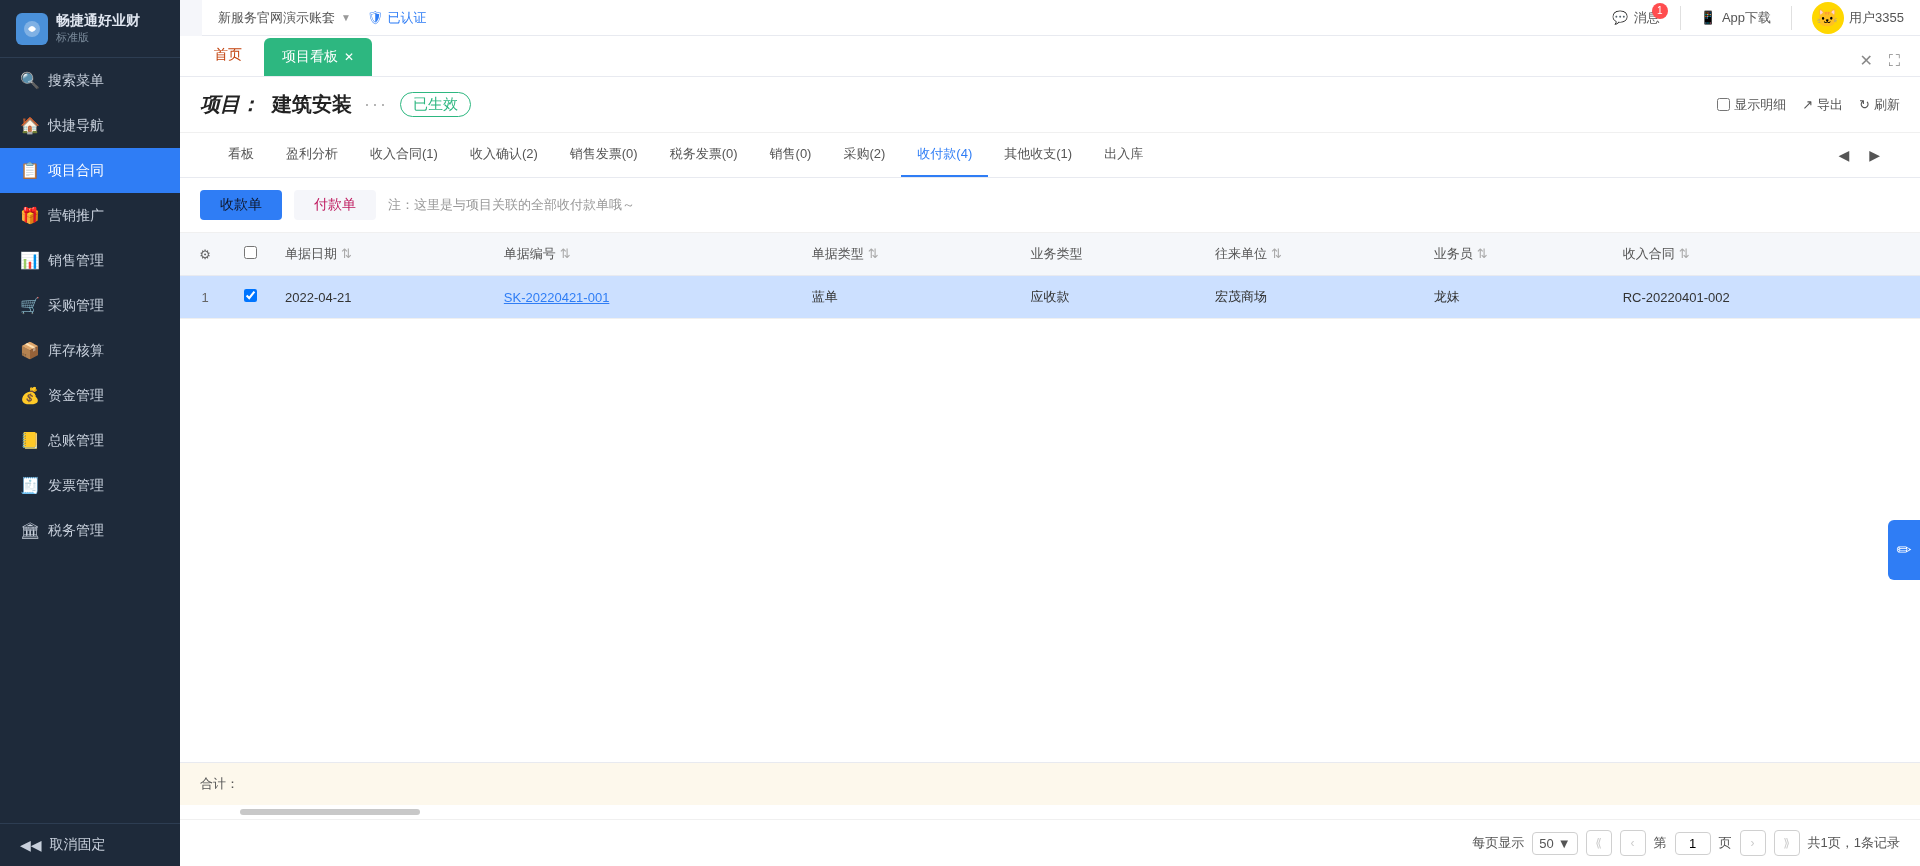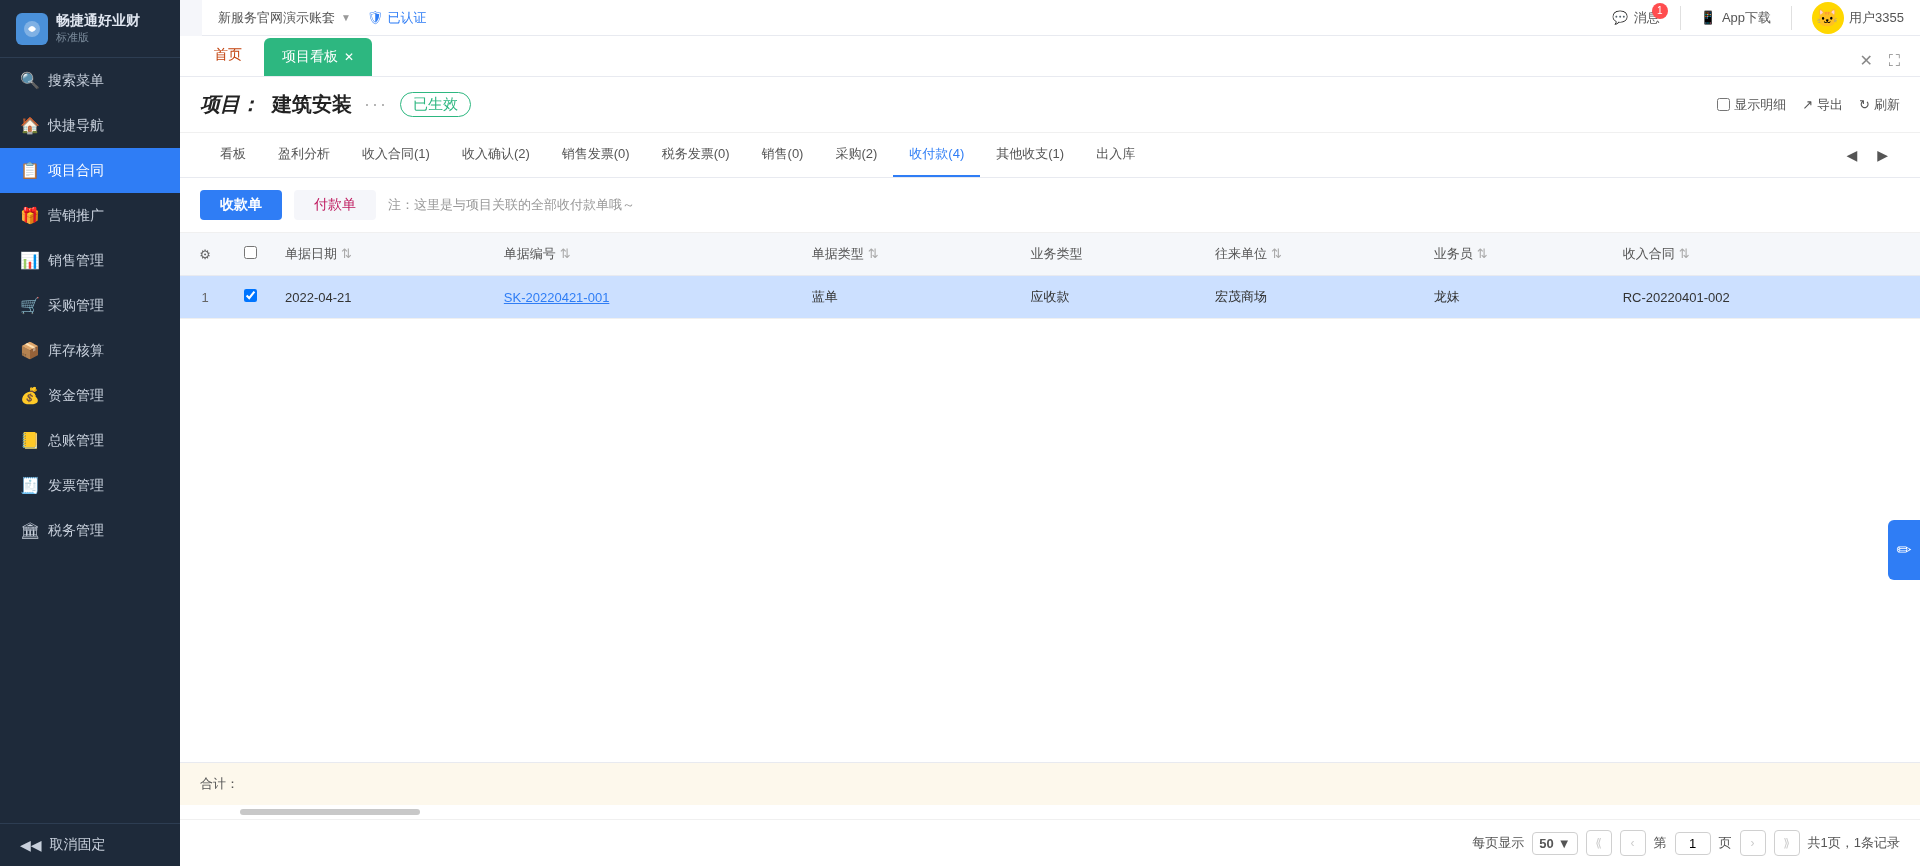--- a/index.html
+++ b/index.html
@@ -205,21 +205,21 @@
       gap: 4px;
       cursor: pointer;
       color: #555;
       font-size: 13px;
     }
 
     
     .subtabs {
       display: flex;
       align-items: center;
-      padding: 0 24px;
+      padding: 0 32px;
       border-bottom: 1px solid #e8eaf0;
       overflow-x: auto;
     }
     .subtabs::-webkit-scrollbar { height: 3px; }
     .subtab {
       padding: 12px 16px;
       font-size: 13px;
       cursor: pointer;
       color: #555;
       border-bottom: 2px solid transparent;
@@ -239,21 +239,21 @@
       border-bottom: 1px solid #f0f0f0;
     }
     .inner-tab {
       padding: 6px 20px;
       border-radius: 4px;
       cursor: pointer;
       font-size: 14px;
       color: #be185d;
       background: #f5f6fa;
     }
-    .inner-tab.active { background: #2f7df5; color: #ffffff; font-weight: bold; }
+    .inner-tab.active { background: #2f7df5; color: #0f172a; }
     .inner-tab-note { color: #999; font-size: 13px; }
 
     
     .table-wrapper { flex: 1; overflow: auto; }
     table { width: 100%; border-collapse: collapse; }
     thead tr { background: #f5f7fa; }
     thead th {
       padding: 12px 14px;
       text-align: left;
       font-size: 13px;
@@ -307,21 +307,20 @@
     .page-size-select {
       border: 1px solid #d0d0d0;
       border-radius: 4px;
       padding: 3px 6px;
       font-size: 13px;
       cursor: pointer;
       display: flex;
       align-items: center;
       gap: 4px;
       background: white;
-      font-weight: bold;
     }
     .page-btn {
       width: 26px;
       height: 26px;
       border: 1px solid #d0d0d0;
       border-radius: 4px;
       display: flex;
       align-items: center;
       justify-content: center;
       cursor: pointer;

